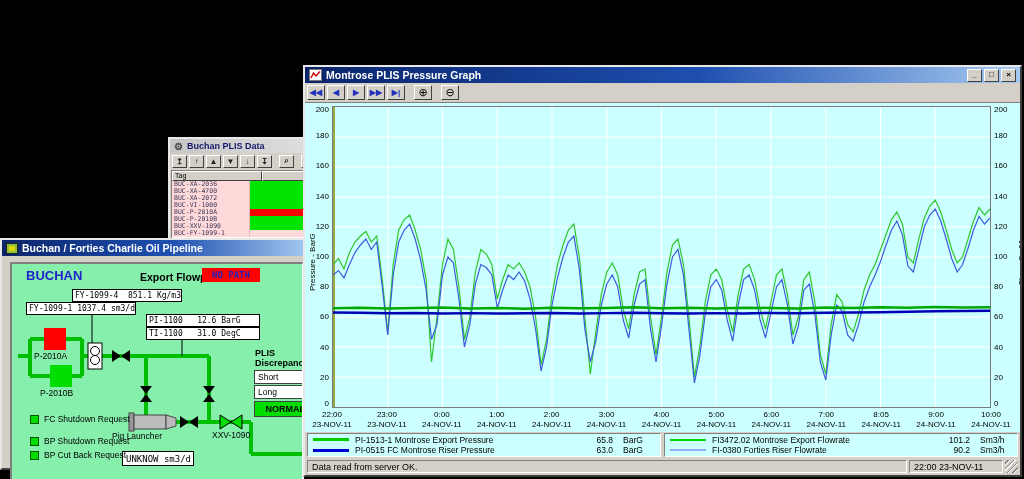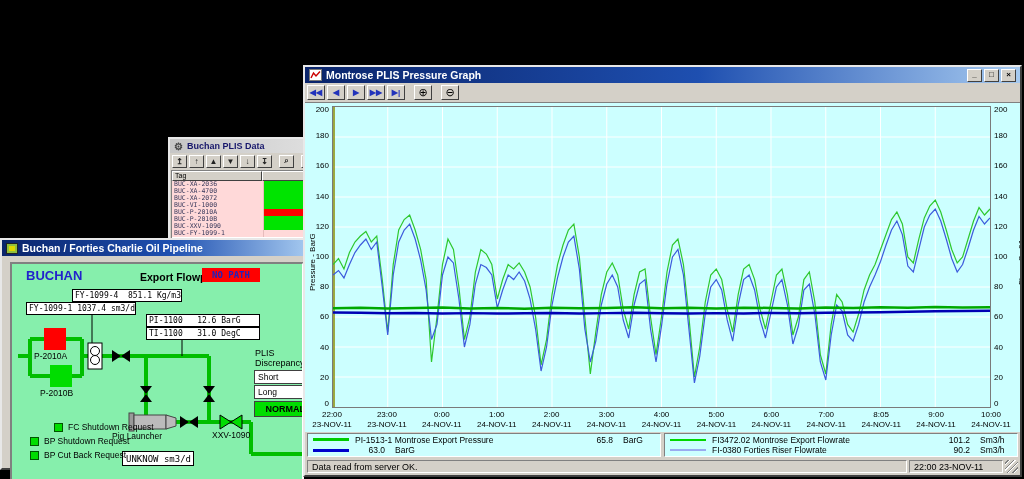--- a/index.html
+++ b/index.html
@@ -74,21 +74,21 @@
   #plisWin { left:168px; top:137px; width:244px; height:160px; z-index:1; }
   .gear { font-size:10px; color:#444; flex:none; }
   .ptable { flex:1; margin:1px; background:#fff; border:1px solid;
             border-color:#808080 #fff #fff #808080; display:flex; flex-direction:column; overflow:hidden; }
   .phead { display:flex; height:10px; flex:none; }
   .phead span { background:#D4D0C8; border:1px solid; border-color:#fff #404040 #404040 #fff;
                 font-size:7px; line-height:8px; padding:0 2px; color:#000; }
   .phead .pc1 { width:90px; flex:none; }
   .phead .pc2 { flex:1; }
   .prow { display:flex; height:7px; flex:none; }
-  .prow .pc1 { width:92px; flex:none; background:#FFD9D9; font:6.5px "DejaVu Sans Mono",monospace;
+  .prow .pc1 { width:78px; flex:none; background:#FFD9D9; font:6.5px "DejaVu Sans Mono",monospace;
                color:#3A3A5C; padding:0 2px; line-height:7px; border-right:1px solid #E6BCBC; white-space:nowrap; }
   .prow .pc2 { flex:1; }
 
   
   #pipeWin { left:0; top:238px; width:310px; height:232px; z-index:2; }
   .picon { width:12px; height:11px; flex:none; background:#DCD800; border:1px solid #222;
            box-shadow:inset 0 0 0 2px #8FBF3F; }
   .mimic { position:absolute; left:8px; top:22px; width:294px; height:256px; background:#86efac;
            border:2px solid; border-color:#808080 #fff #fff #808080; overflow:hidden; }
   .mimic svg.pipes { position:absolute; left:0; top:0; width:294px; height:202px; }
@@ -104,21 +104,21 @@
   #ib3 { left:134px; top:50px; width:114px; height:13px; }
   #ib4 { left:134px; top:63px; width:114px; height:13px; }
   .pump { position:absolute; width:22px; height:22px; }
   #pumpA { left:32px; top:64px; }
   #pumpB { left:38px; top:101px; }
   .slab { position:absolute; font-size:8.5px; color:#000; white-space:nowrap; }
   #plabA { left:22px; top:87px; }
   #plabB { left:28px; top:124px; }
   #piglab { left:100px; top:167px; }
   #xxvlab { left:200px; top:166px; }
-  .disc { position:absolute; font-weight:normal; font-size:9px; color:#000; white-space:nowrap; }
+  .disc { position:absolute; font-weight:bold; font-size:9px; color:#000; white-space:nowrap; }
   #disc1 { left:243px; top:84px; }
   #disc2 { left:243px; top:94px; }
   .sel { position:absolute; left:242px; width:53px; height:14px; background:#fff;
          border:1px solid #404040; font-size:8.5px; padding:0 3px; display:flex; align-items:center; color:#000; }
   #shortBox { top:106px; }
   #longBox { top:121px; }
   #normalBox { position:absolute; left:242px; top:137px; width:53px; height:16px; background:#00DD00;
                border:1px solid #404040; font:bold 9px "Liberation Sans",sans-serif; color:#000;
                display:flex; align-items:center; justify-content:flex-end; padding:0 1px; }
   .ubox { position:absolute; left:110px; top:187px; width:72px; height:15px; background:#fff;
@@ -255,21 +255,21 @@
       <span class="slab" id="xxvlab">XXV-1090</span>
 
       <span class="disc" id="disc1">PLIS</span>
       <span class="disc" id="disc2">Discrepancy</span>
       <div class="sel" id="shortBox">Short</div>
       <div class="sel" id="longBox">Long</div>
       <div id="normalBox" style="background: rgb(0, 221, 0);">NORMAL</div>
 
       <div class="ubox">UNKNOW sm3/d</div>
       <div id="reqList">
-          <div class="req" style="top: 158px; margin-left: 24px;">
+          <div class="req" style="top: 150px;">
             <span class="reqsq" style="background: rgb(0, 221, 0);"></span>
             <span>FC Shutdown Request</span>
           </div>
           <div class="req" style="top: 172px;">
             <span class="reqsq" style="background: rgb(0, 221, 0);"></span>
             <span>BP Shutdown Request</span>
           </div>
           <div class="req" style="top: 186px;">
             <span class="reqsq" style="background: rgb(0, 221, 0);"></span>
             <span>BP Cut Back Request</span>
@@ -419,20 +419,21 @@
     <div class="legend">
       <div class="lpanel" id="legL">
           <div class="lrow">
             <span class="lsample" style="height: 3px; background: rgb(0, 204, 0);"></span>
             <span class="llabel">PI-1513-1 Montrose Export Pressure</span>
             <span class="lval">65.8</span>
             <span class="lunit">BarG</span>
           </div>
           <div class="lrow">
             <span class="lsample" style="height: 3px; background: rgb(0, 0, 204);"></span>
+            <span class="llabel">PI-0515 FC Montrose Riser Pressure</span>
             <span class="lval">63.0</span>
             <span class="lunit">BarG</span>
           </div>
         </div>
       <div class="lpanel" id="legR">
           <div class="lrow">
             <span class="lsample" style="height: 2px; background: rgb(0, 216, 0);"></span>
             <span class="llabel">FI3472.02 Montrose Export Flowrate</span>
             <span class="lval">101.2</span>
             <span class="lunit">Sm3/h</span>

